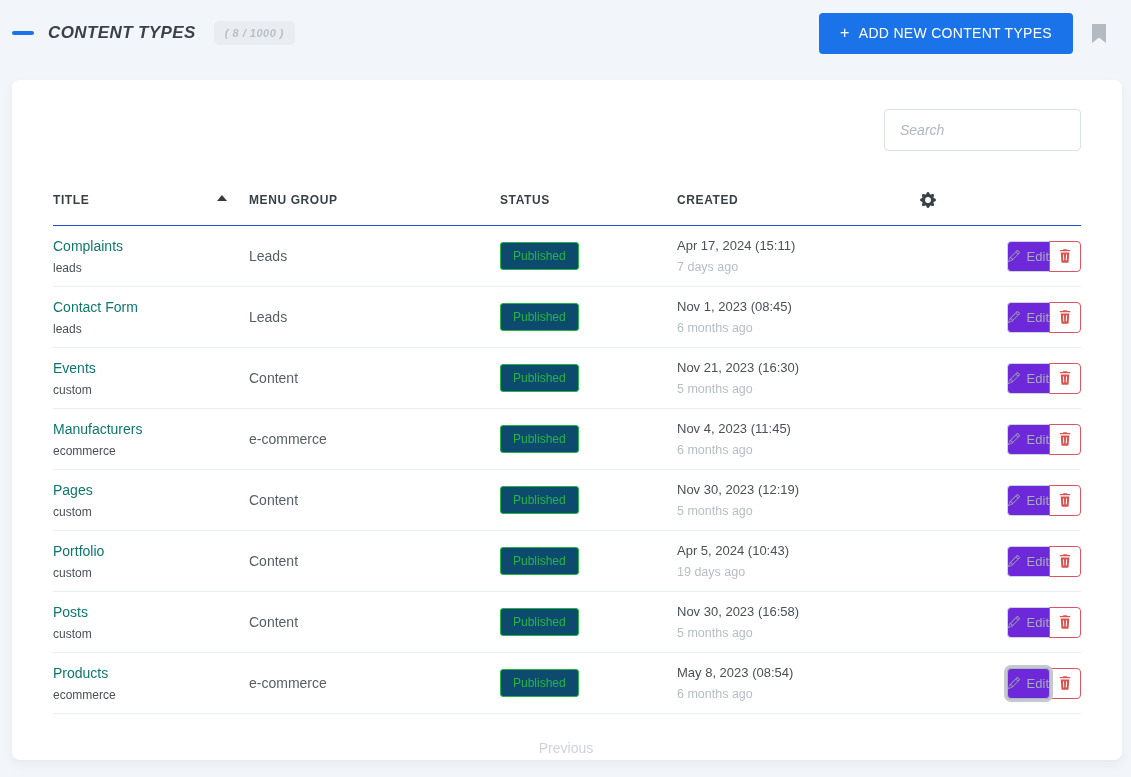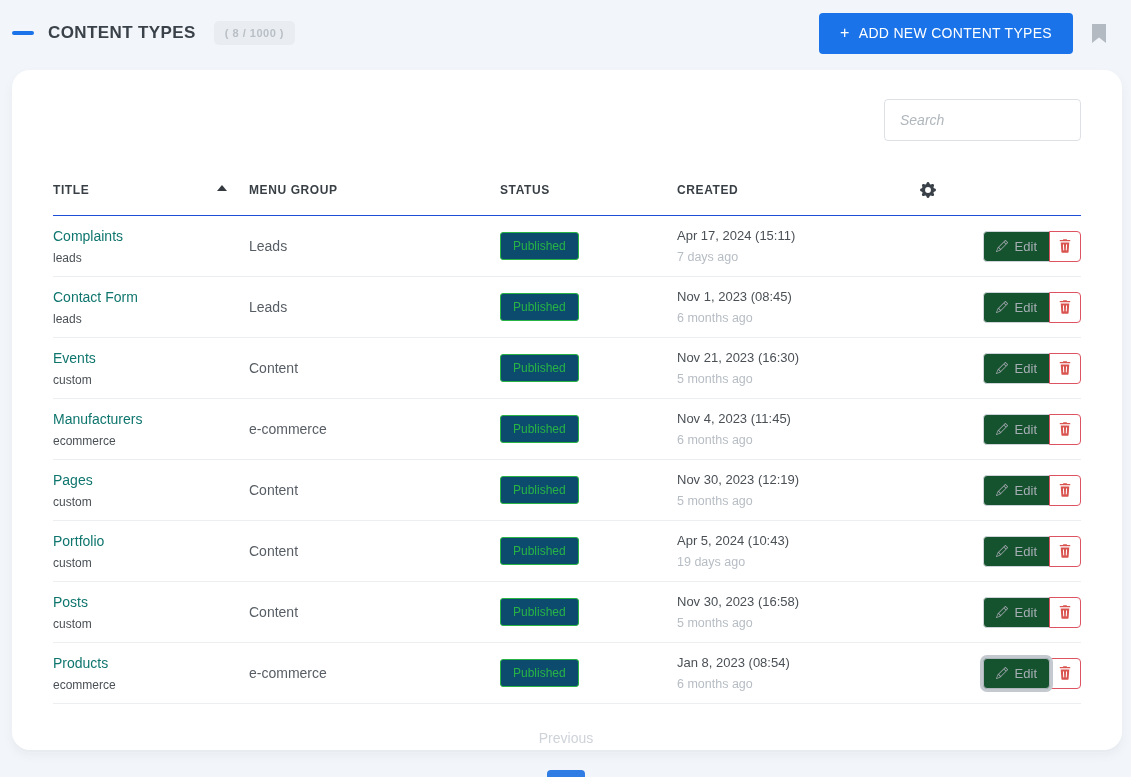--- a/index.html
+++ b/index.html
@@ -11,21 +11,21 @@
     overflow: hidden;
   }
 
   
   .topbar {
     height: 66px;
     display: flex;
     align-items: center;
     padding: 0 24px 0 12px;
   }
-  .topbar-left { display: flex; align-items: center; gap: 10px; }
+  .topbar-left { display: flex; align-items: center; gap: 10px; font-style: italic; }
   .title-dash {
     width: 22px; height: 4px; border-radius: 2px;
     background: #1a73e8; margin-right: 4px;
   }
   .page-title {
     font-size: 17px; font-weight: bold; letter-spacing: .4px;
     color: #3a4149;
   }
   .count-badge {
     background: #e9edf1; color: #b9bfc6;
@@ -37,23 +37,23 @@
     background: #1a73e8; color: #fff; border: none; cursor: pointer;
     font-family: inherit; font-size: 14px; letter-spacing: .3px;
     padding: 0 21px; height: 41px; border-radius: 4px;
     display: flex; align-items: center; gap: 9px;
   }
   .add-btn .plus { font-size: 16px; }
   .bookmark { width: 16px; height: 21px; display: inline-block; }
 
   
   .panel {
-    margin: 4px 9px 0 12px;
+    margin: 14px 9px 0 12px;
     background: #fff;
-    border-radius: 18px;
+    border-radius: 8px;
     box-shadow: 0 3px 0 -1px #e8ecf1, 0 6px 0 -3px #edf0f4, 0 5px 10px rgba(110,125,150,.08);
     height: 680px;
     padding: 29px 41px 0 41px;
     position: relative;
   }
 
   .search-wrap { display: flex; justify-content: flex-end; }
   .search-input {
     width: 197px; height: 42px;
     border: 1px solid #dde1e5; border-radius: 4px;
@@ -107,23 +107,23 @@
     border: 1px solid #28b445; color: #28b445; background: #0c4a6e;
     font-size: 12px; padding: 6px 12px; border-radius: 3px;
   }
   .created-date { font-size: 13px; color: #4a5056; }
   .created-ago  { font-size: 12.5px; color: #b7bdc4; margin-top: 7px; }
 
   .actions-cell { text-align: right; }
   .btn-group { display: inline-flex; }
   .btn-edit {
     display: inline-flex; align-items: center; gap: 7px;
-    background: #14532d; border: 1px solid #ced4d9;
+    background: #6d28d9; border: 1px solid #ced4d9;
     color: #a6adb4; font-family: inherit; font-size: 13px;
-    padding: 7px 12px; border-radius: 4px 0 0 4px; cursor: pointer;
+    padding: 7px 0; border-radius: 4px 0 0 4px; cursor: pointer;
   }
   .btn-edit.focused {
     position: relative; z-index: 1;
     box-shadow: 0 0 0 3px #c3c9cf;
     border-color: #aeb5bb;
     border-radius: 4px;
   }
   .btn-delete {
     background: #fff; border: 1px solid #de5362;
     padding: 7px 9px; border-radius: 0 4px 4px 0; cursor: pointer;
@@ -421,21 +421,21 @@
       <a>Products</a>
       <div class="row-slug">ecommerce</div>
     </td>
     <td>
       <span class="menu-group">e-commerce</span>
     </td>
     <td>
       <span class="status-badge">Published</span>
     </td>
     <td>
-      <div class="created-date">Jan 8, 2023 (08:54)</div>
+      <div class="created-date">May 8, 2023 (08:54)</div>
       <div class="created-ago">6 months ago</div>
     </td>
     <td class="actions-cell">
       <span class="btn-group">
         <button class="btn-edit focused">
           <svg class="icon-pencil" viewBox="0 0 16 16">
             <path fill="#9aa1a8" d="M12.146.146a.5.5 0 0 1 .708 0l3 3a.5.5 0 0 1 0 .708l-10 10a.5.5 0 0 1-.168.11l-5 2a.5.5 0 0 1-.65-.65l2-5a.5.5 0 0 1 .11-.168l10-10zM11.207 2.5 13.5 4.793 14.793 3.5 12.5 1.207 11.207 2.5zm1.586 3L10.5 3.207 4 9.707V10h.5a.5.5 0 0 1 .5.5v.5h.5a.5.5 0 0 1 .5.5v.5h.293l6.5-6.5zm-9.761 5.175-.106.106-1.528 3.821 3.821-1.528.106-.106A.5.5 0 0 1 5 12.5V12h-.5a.5.5 0 0 1-.5-.5V11h-.5a.5.5 0 0 1-.468-.325z"></path>
           </svg>
           <span>Edit</span>
         </button>

